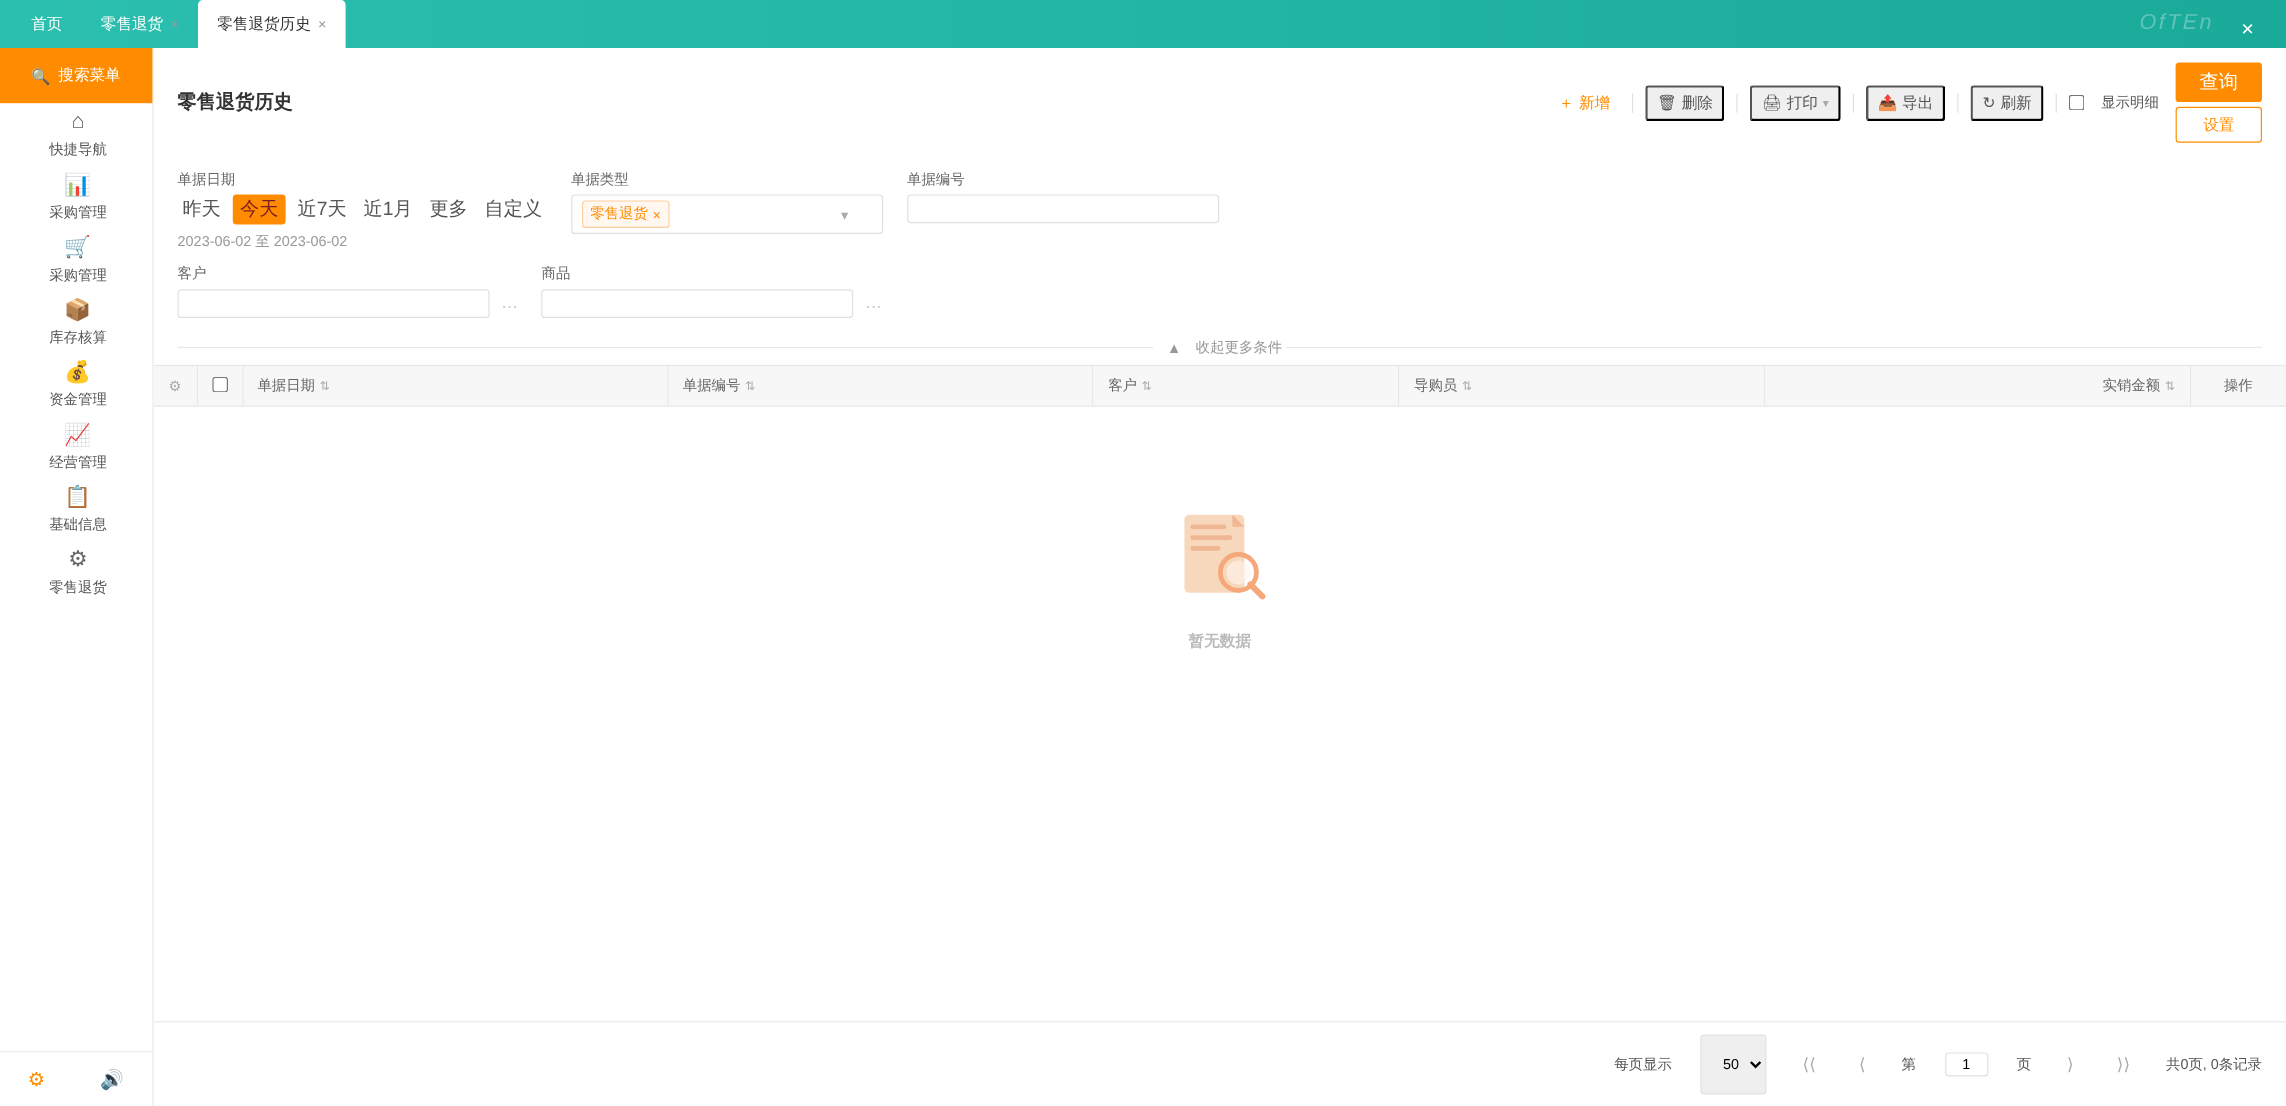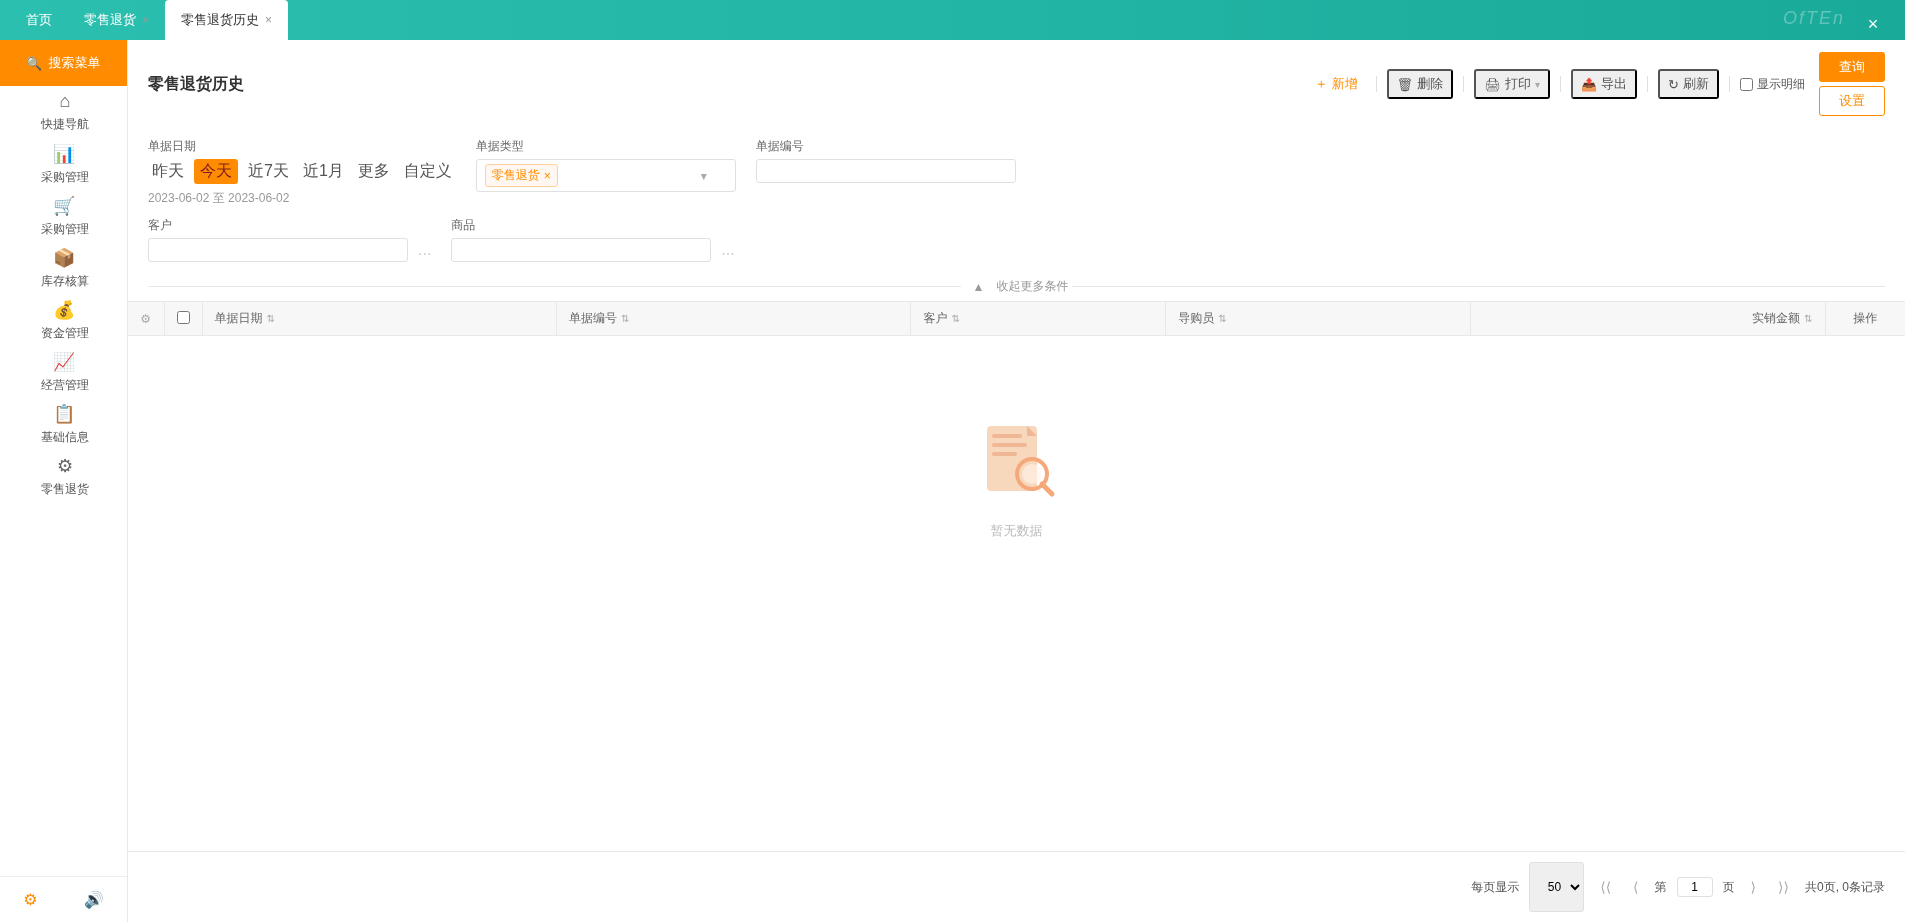--- a/index.html
+++ b/index.html
@@ -161,35 +161,35 @@
       padding: 4px 8px;
       border-radius: 3px;
     }
     .btn-query {
       background: #ff8c00;
       color: #fff;
       border: none;
       padding: 6px 20px;
       border-radius: 3px;
       cursor: pointer;
-      font-size: 13px;
+      font-size: 16px;
     }
     .btn-setting {
       background: #fff;
       color: #ff8c00;
       border: 1px solid #ff8c00;
       padding: 5px 16px;
       border-radius: 3px;
       cursor: pointer;
       font-size: 13px;
     }
     .checkbox-display {
       display: flex;
       align-items: center;
-      gap: 4px;
+      gap: 14px;
       font-size: 12px;
       color: #555;
       cursor: pointer;
     }
     .divider-v {
       width: 1px;
       height: 16px;
       background: #e0e0e0;
     }
 
@@ -334,40 +334,41 @@
     .th-settings { cursor: pointer; color: #aaa; }
     .th-checkbox { text-align: center; }
 
     
     .empty-state {
       display: flex;
       flex-direction: column;
       align-items: center;
       justify-content: center;
       padding: 80px 0;
+      font-weight: bold;
     }
     .empty-icon {
       width: 90px;
       height: 90px;
       margin-bottom: 16px;
     }
     .empty-text {
       color: #bbb;
       font-size: 13px;
     }
 
     
     .pagination-bar {
       background: #fff;
       border-top: 1px solid #e8e8e8;
       padding: 10px 20px;
       display: flex;
       align-items: center;
       justify-content: flex-end;
-      gap: 10px;
+      gap: 24px;
       font-size: 12px;
       color: #555;
     }
     .page-size-select {
       border: 1px solid #e0e0e0;
       border-radius: 3px;
       padding: 16px 6px;
       font-size: 12px;
       text-align: right;
     }

